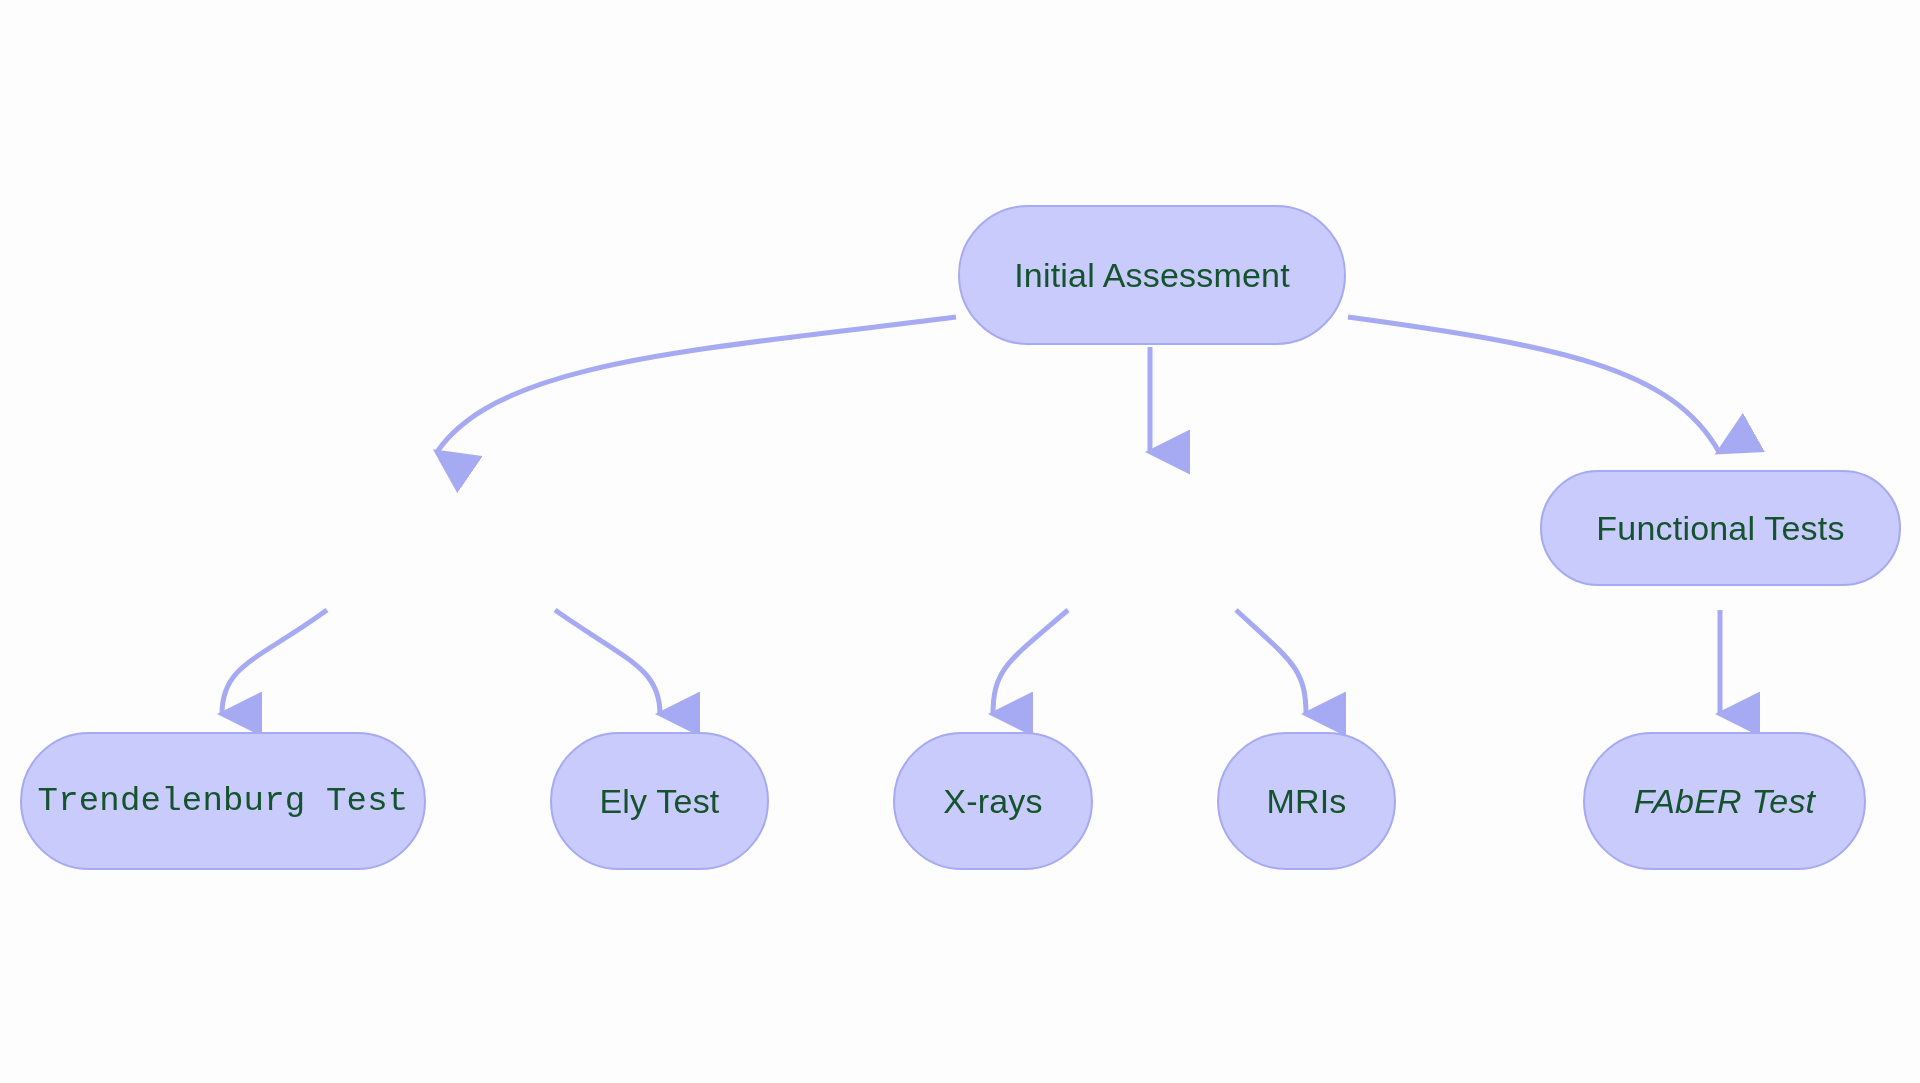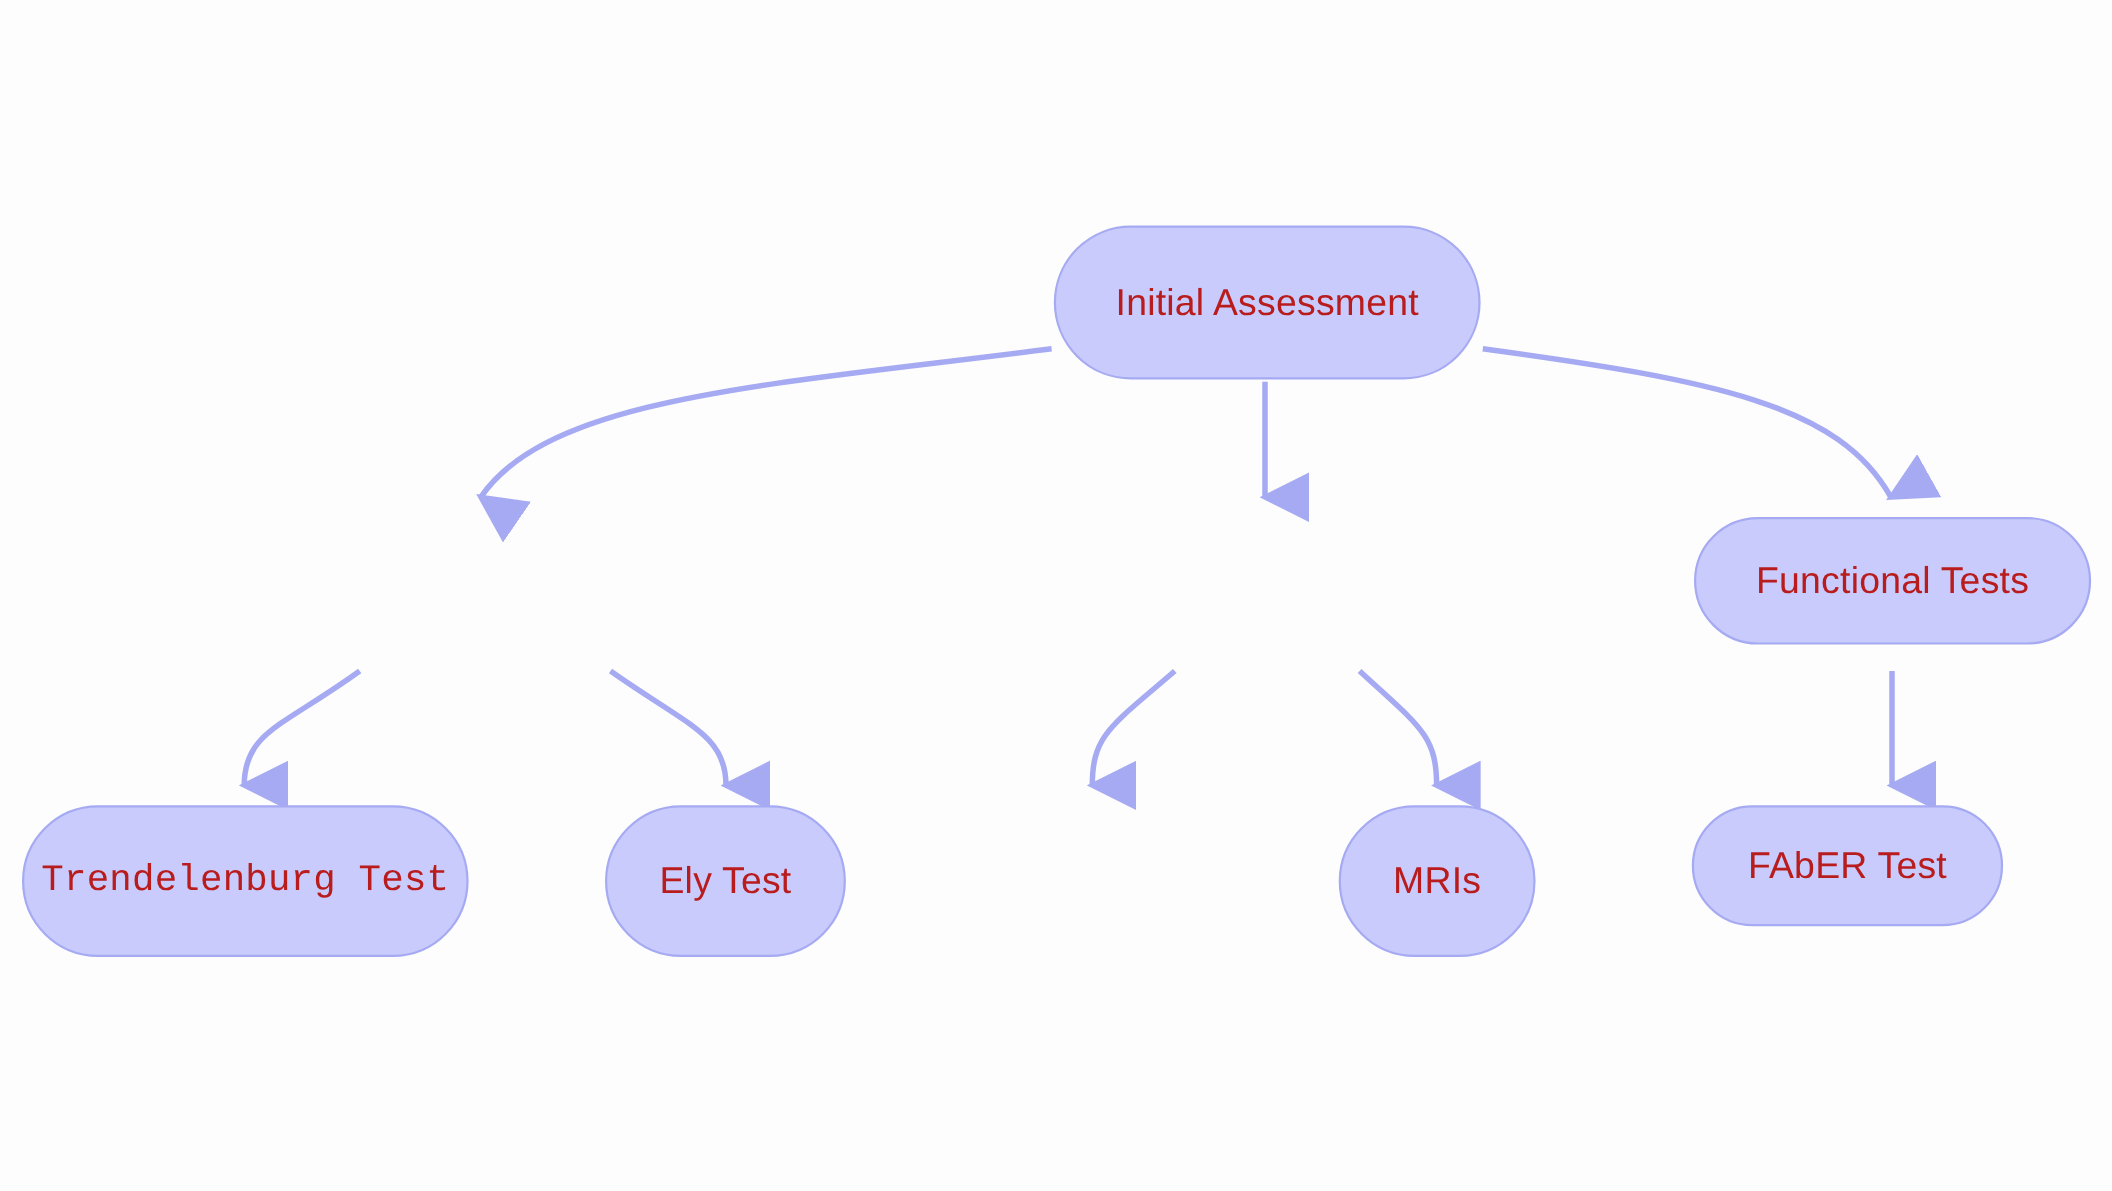--- a/index.html
+++ b/index.html
@@ -27,21 +27,21 @@
   }
   .node {
     position: absolute;
     box-sizing: border-box;
     display: flex;
     align-items: center;
     justify-content: center;
     background: #c8cbfc;
     border: 2px solid #a5aaf2;
     border-radius: 70px;
-    color: #b91c1c;
+    color: #14532d;
     font-size: 34px;
     font-weight: 400;
     letter-spacing: 0.2px;
     white-space: nowrap;
     line-height: 1;
   }
   .node-label {
     display: block;
     padding: 0 4px;
   }
@@ -88,22 +88,25 @@
   </div>
 
   <div class="node" style="left:20px; top:732px; width:406px; height:138px;font-family:Liberation Mono, monospace;">
     <span class="node-label">Trendelenburg Test</span>
   </div>
 
   <div class="node" style="left:550px; top:732px; width:219px; height:138px;">
     <span class="node-label">Ely Test</span>
   </div>
 
+  <div class="node" style="left:893px; top:732px; width:200px; height:138px;">
+    <span class="node-label">X-rays</span>
+  </div>
 
   <div class="node" style="left:1217px; top:732px; width:179px; height:138px;">
     <span class="node-label">MRIs</span>
   </div>
 
-  <div class="node" style="left:1538px; top:732px; width:283px; height:110px;">
+  <div class="node" style="left:1583px; top:732px; width:283px; height:138px;font-style:italic;">
     <span class="node-label">FAbER Test</span>
   </div>
 
 </div>
 
 </body></html>

